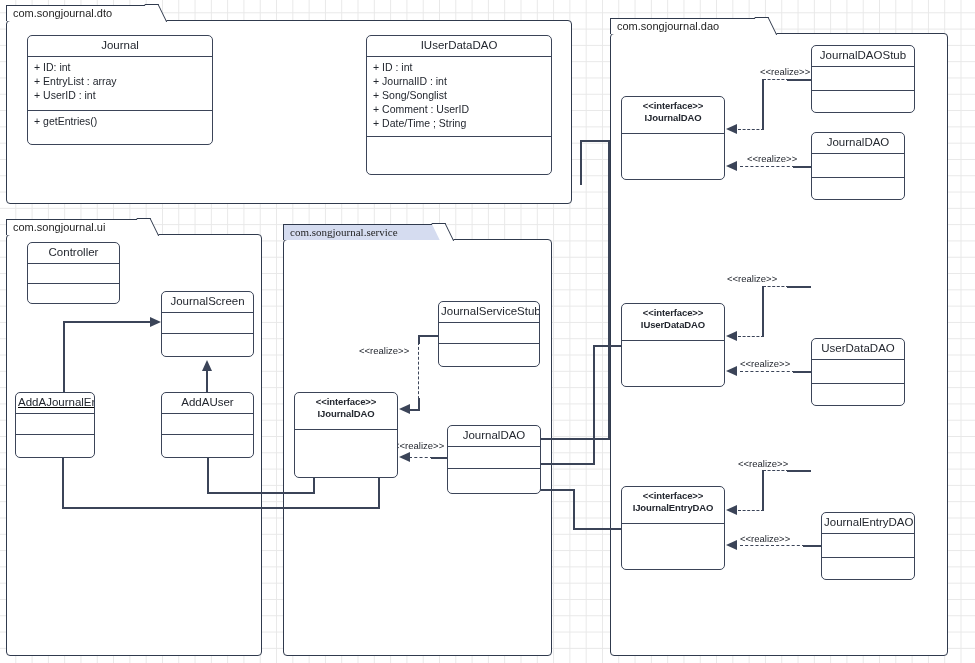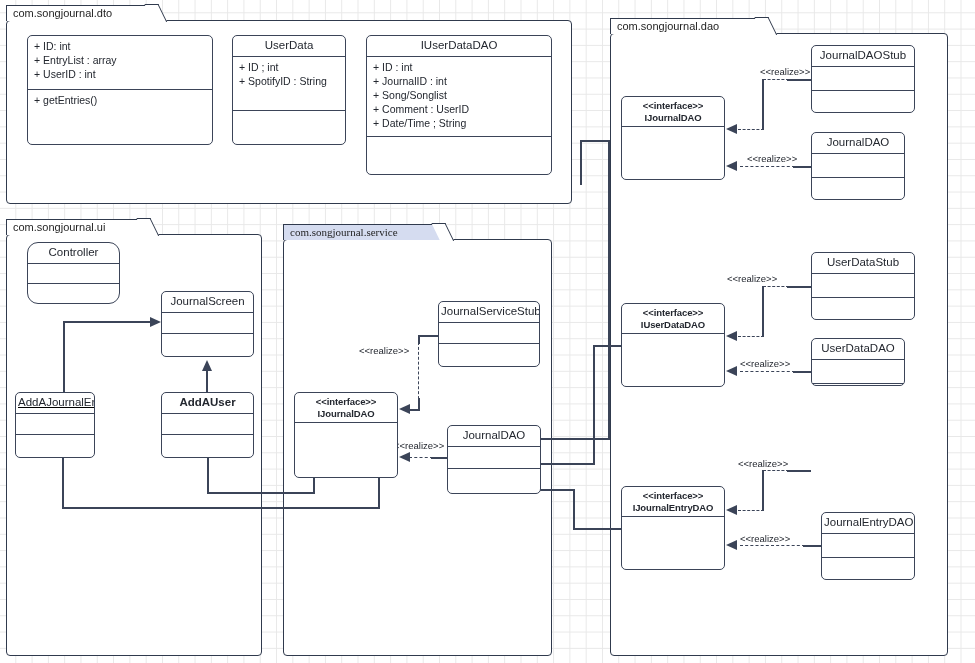--- a/index.html
+++ b/index.html
@@ -89,21 +89,21 @@
     padding: 3px 2px 4px 2px;
     line-height: 13px;
     white-space: nowrap;
     overflow: hidden;
   }
   .cls .hdr.iface {
     font-weight: bold;
     font-size: 9.5px;
     line-height: 11.5px;
     letter-spacing: -0.1px;
-    padding: 3px 2px 3px 2px;
+    padding: 3px 2px 10px 2px;
   }
   .cls .attrs {
     box-sizing: border-box;
     border-bottom: 1.5px solid #3b4458;
     padding: 3px 5px 3px 6px;
     font-size: 10.5px;
     color: #23272f;
     line-height: 14px;
     white-space: nowrap;
   }
@@ -176,38 +176,31 @@
 <div id="canvas">
 
   <div class="pkg">
     <div class="pkg-tab" style="left:6px; top:5px; width:150px;">
       <span>com.songjournal.dto</span>
     </div>
     <div class="pkg-body" style="left:6px; top:20px; width:566px; height:184px;"></div>
   </div>
 
   <div class="cls" style="left:27px; top:35px; width:186px; height:110px;">
+    <div class="hdr">Journal</div>
     <div class="attrs" style="height:54px;">
       <div>+ ID: int</div>
       <div>+ EntryList : array</div>
       <div>+ UserID : int</div>
     </div>
     <div class="ops">
       <div>+ getEntries()</div>
     </div>
   </div>
 
-  <div class="cls" style="left:232px; top:35px; width:114px; height:110px;">
-    <div class="hdr">UserData</div>
-    <div class="attrs" style="height:54px;">
-      <div>+ ID ; int</div>
-      <div>+ SpotifyID : String</div>
-    </div>
-    <div class="ops"></div>
-  </div>
 
   <div class="cls" style="left:366px; top:35px; width:186px; height:140px;">
     <div class="hdr">IUserDataDAO</div>
     <div class="attrs" style="height:80px;">
       <div>+ ID : int</div>
       <div>+ JournalID : int</div>
       <div>+ Song/Songlist</div>
       <div>+ Comment : UserID</div>
       <div>+ Date/Time ; String</div>
     </div>
@@ -234,27 +227,22 @@
   </div>
 
   <div class="cls" style="left:621px; top:96px; width:104px; height:84px;">
     <div class="hdr iface">
       <div>&lt;&lt;interface&gt;&gt;</div>
       <div>IJournalDAO</div>
     </div>
     <div class="ops"></div>
   </div>
 
-  <div class="cls" style="left:811px; top:252px; width:104px; height:68px;">
-    <div class="hdr">UserDataStub</div>
-    <div class="attrs" style="height:24px;"></div>
-    <div class="ops"></div>
-  </div>
-
-  <div class="cls" style="left:811px; top:338px; width:94px; height:48px;">
+
+  <div class="cls" style="left:811px; top:338px; width:94px; height:68px;">
     <div class="hdr">UserDataDAO</div>
     <div class="attrs" style="height:24px;"></div>
     <div class="ops"></div>
   </div>
 
   <div class="cls" style="left:621px; top:303px; width:104px; height:84px;">
     <div class="hdr iface">
       <div>&lt;&lt;interface&gt;&gt;</div>
       <div>IUserDataDAO</div>
     </div>
@@ -276,39 +264,39 @@
     <div class="ops"></div>
   </div>
 
   <div class="pkg">
     <div class="pkg-tab" style="left:6px; top:219px; width:142px;">
       <span>com.songjournal.ui</span>
     </div>
     <div class="pkg-body" style="left:6px; top:234px; width:256px; height:422px;"></div>
   </div>
 
-  <div class="cls" style="left:27px; top:242px; width:93px; height:62px;border-radius:11px;">
+  <div class="cls" style="left:27px; top:242px; width:93px; height:62px;">
     <div class="hdr">Controller</div>
     <div class="attrs" style="height:20px;"></div>
     <div class="ops"></div>
   </div>
 
   <div class="cls" style="left:161px; top:291px; width:93px; height:66px;">
     <div class="hdr">JournalScreen</div>
     <div class="attrs" style="height:21px;"></div>
     <div class="ops"></div>
   </div>
 
   <div class="cls" style="left:15px; top:392px; width:80px; height:66px;text-decoration:underline;">
     <div class="hdr">AddAJournalEntry</div>
     <div class="attrs" style="height:21px;"></div>
     <div class="ops"></div>
   </div>
 
-  <div class="cls" style="left:161px; top:392px; width:93px; height:66px;font-weight:bold;">
+  <div class="cls" style="left:161px; top:392px; width:93px; height:66px;">
     <div class="hdr">AddAUser</div>
     <div class="attrs" style="height:21px;"></div>
     <div class="ops"></div>
   </div>
 
   <div class="pkg">
     <div class="pkg-tab sel" style="left:283px; top:224px; width:160px;">
       <span>com.songjournal.service</span>
     </div>
     <div class="pkg-body" style="left:283px; top:239px; width:269px; height:417px;"></div>

